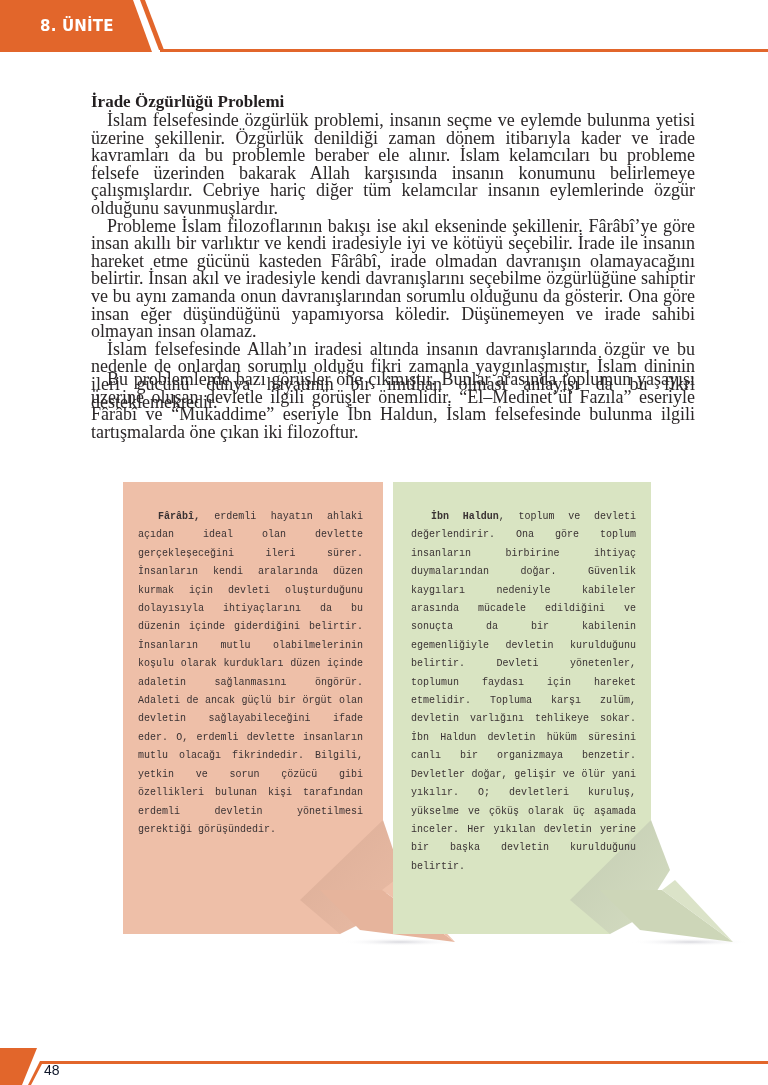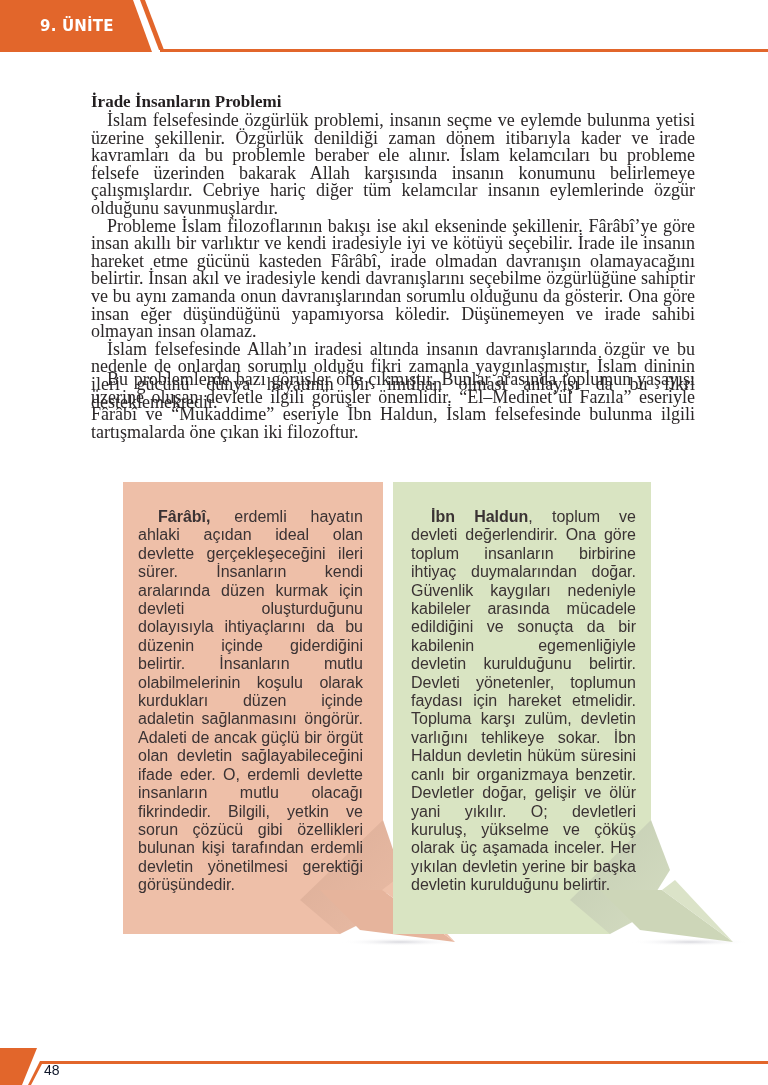--- a/index.html
+++ b/index.html
@@ -24,46 +24,46 @@
     }
     .para {
       font-family: "Liberation Serif", "DejaVu Serif", serif;
       font-size: 18px; line-height: 17.6px; margin: 0;
       text-align: justify; text-indent: 16px; color: #2b2728;
     }
     
     .box-svg { position: absolute; left: 0; top: 0; width: 768px; height: 1085px; pointer-events: none; }
     .box-text {
       position: absolute; width: 225px;
-      font-family: Liberation Sans, sans-serif;
-      font-size: 16px; line-height: 18.4px; color: #3a3233;
+      font-family: Liberation Mono, monospace;
+      font-size: 10px; line-height: 18.4px; color: #3a3233;
       text-align: justify; margin: 0;
     }
     .box-text .lead { font-weight: bold; }
     .box-text .indent { display: inline-block; width: 20px; }
     
     #ftr-svg { position: absolute; left: 0; top: 1040px; width: 768px; height: 45px; }
     .page-num {
       position: absolute; left: 44px; top: 1062px;
       font-family: "Liberation Sans", "DejaVu Sans", sans-serif;
       font-size: 14px; color: #0f172a;
     }
   </style>
 </head>
 <body>
 
 <svg id="hdr-svg" viewBox="0 0 768 60">
   <polygon points="0,0 133,0 152,52 0,52" fill="#e2662b"></polygon>
   <polygon points="140,0 145,0 164,50 159,50" fill="#e2662b"></polygon>
   <rect x="160" y="49" width="608" height="3" fill="#e2662b"></rect>
 </svg>
-<div class="unit-label">9. ÜNİTE</div>
+<div class="unit-label">8. ÜNİTE</div>
 
 <div class="content" style="top:92px;">
-  <h2 class="h2">İrade İnsanların Problemi</h2>
+  <h2 class="h2">İrade Özgürlüğü Problemi</h2>
   <p class="para">İslam felsefesinde özgürlük problemi, insanın seçme ve eylemde bulunma yetisi üzerine şekillenir. Özgürlük denildiği zaman dönem itibarıyla kader ve irade kavramları da bu problemle beraber ele alınır. İslam kelamcıları bu probleme felsefe üzerinden bakarak Allah karşısında insanın konumunu belirlemeye çalışmışlardır. Cebriye hariç diğer tüm kelamcılar insanın eylemlerinde özgür olduğunu savunmuşlardır.</p>
   <p class="para">Probleme İslam filozoflarının bakışı ise akıl ekseninde şekillenir. Fârâbî’ye göre insan akıllı bir varlıktır ve kendi iradesiyle iyi ve kötüyü seçebilir. İrade ile insanın hareket etme gücünü kasteden Fârâbî, irade olmadan davranışın olamayacağını belirtir. İnsan akıl ve iradesiyle kendi davranışlarını seçebilme özgürlüğüne sahiptir ve bu aynı zamanda onun davranışlarından sorumlu olduğunu da gösterir. Ona göre insan eğer düşündüğünü yapamıyorsa köledir. Düşünemeyen ve irade sahibi olmayan insan olamaz.</p>
   <p class="para">İslam felsefesinde Allah’ın iradesi altında insanın davranışlarında özgür ve bu nedenle de onlardan sorumlu olduğu fikri zamanla yaygınlaşmıştır. İslam dininin ileri gücünü dünya hayatının bir imtihan olması anlayışı da bu fikri desteklemektedir.</p>
 </div>
 
 <div class="content" style="top:371px;">
   <p class="para">Bu problemlerde bazı görüşler öne çıkmıştır. Bunlar arasında toplumun yaşayışı üzerine oluşan devletle ilgili görüşler önemlidir. “El–Medinet’ül Fazıla” eseriyle Fârâbî ve “Mukaddime” eseriyle İbn Haldun, İslam felsefesinde bulunma ilgili tartışmalarda öne çıkan iki filozoftur.</p>
 </div>
 
 <svg class="box-svg" viewBox="0 0 768 1085">

